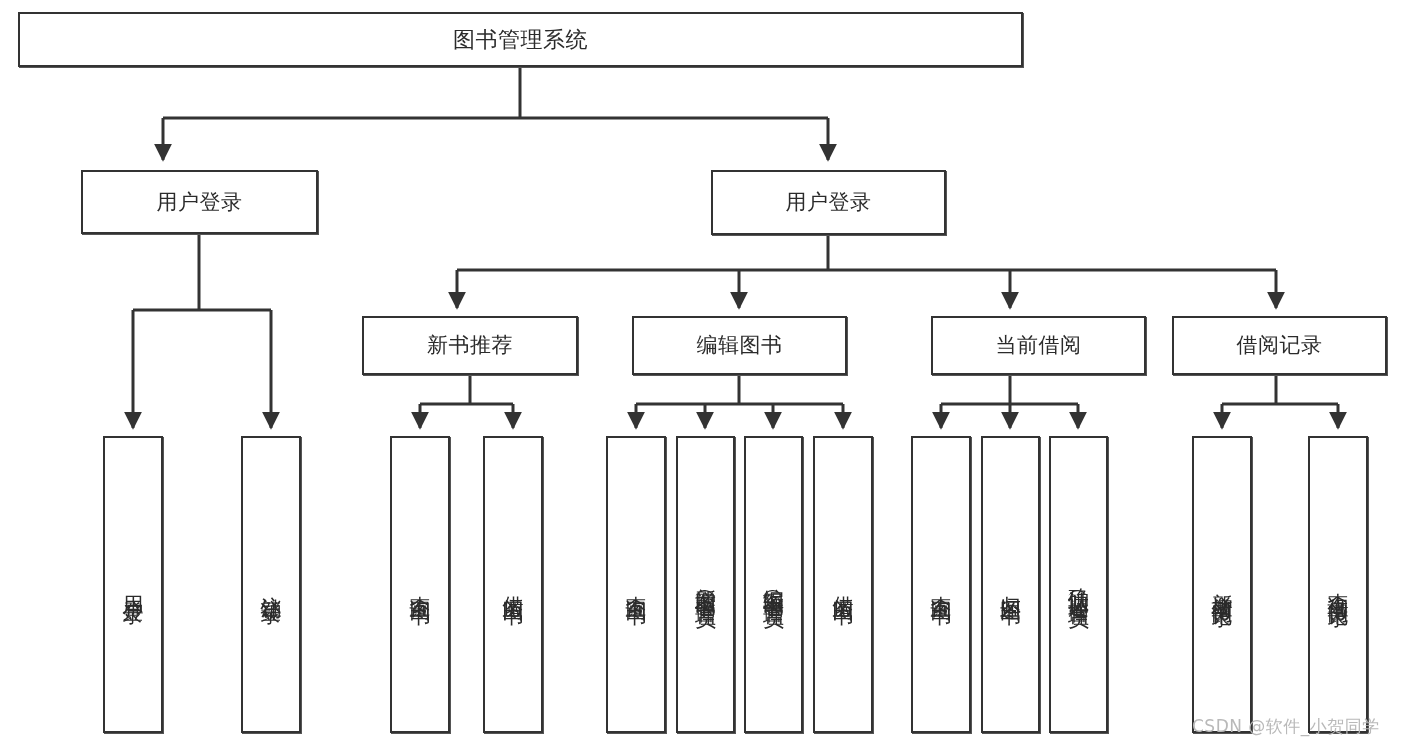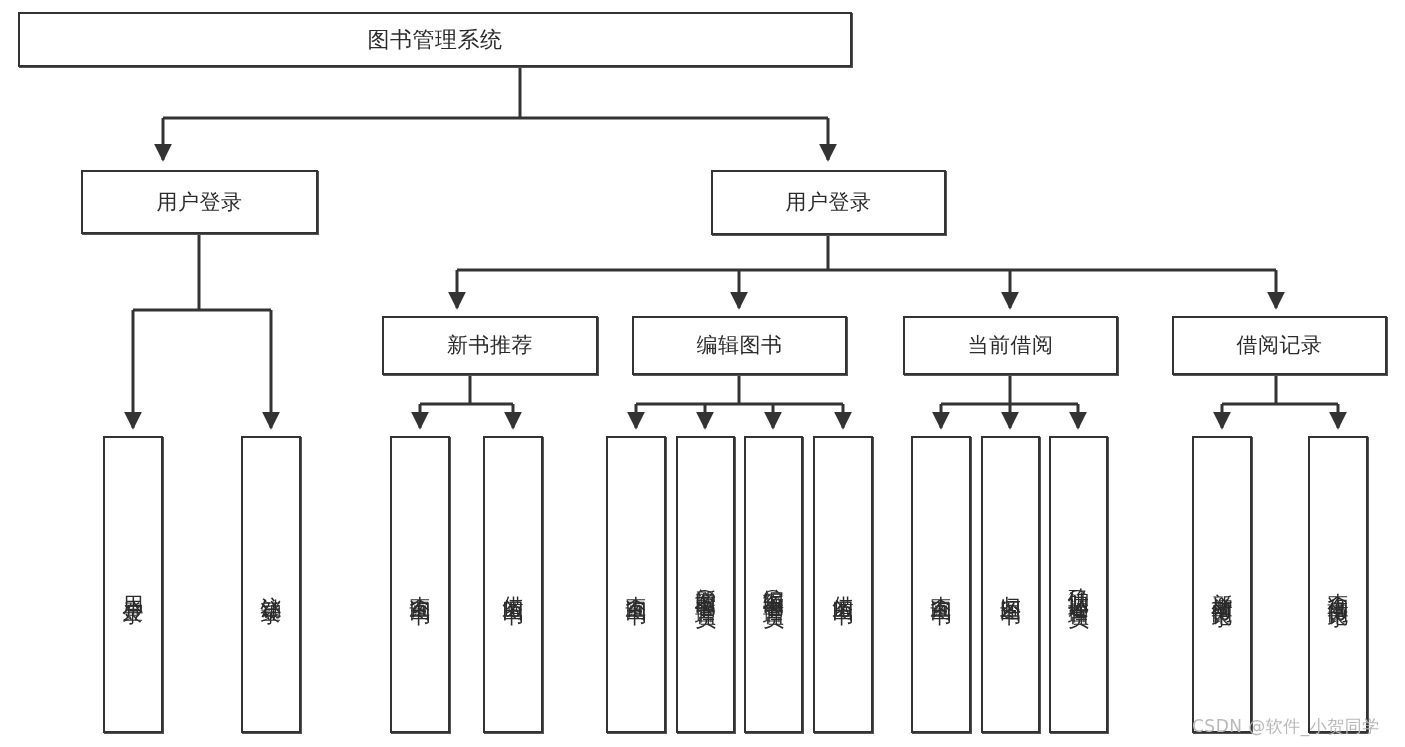--- a/index.html
+++ b/index.html
@@ -112,38 +112,38 @@
       <path d="M 1010 404 L 1010 428" marker-end="url(#arrow)"></path>
       <path d="M 1078 404 L 1078 428" marker-end="url(#arrow)"></path>
 
       <path d="M 1276 375 L 1276 404"></path>
       <path d="M 1222 404 L 1338 404"></path>
       <path d="M 1222 404 L 1222 428" marker-end="url(#arrow)"></path>
       <path d="M 1338 404 L 1338 428" marker-end="url(#arrow)"></path>
     </g>
   </svg>
 
-  <div class="node horiz root" style="left:18px; top:12px; width:834px; height:55px;">
+  <div class="node horiz root" style="left:18px; top:12px; width:1005px; height:55px;">
     <span class="label">图书管理系统</span>
   </div>
 
   <div class="node horiz" style="left:81px; top:170px; width:237px; height:64px;">
     <span class="label">用户登录</span>
   </div>
   <div class="node horiz" style="left:711px; top:170px; width:235px; height:65px;">
     <span class="label">用户登录</span>
   </div>
 
-  <div class="node horiz" style="left:362px; top:316px; width:216px; height:59px;margin-left:20px;">
+  <div class="node horiz" style="left:362px; top:316px; width:216px; height:59px;">
     <span class="label">新书推荐</span>
   </div>
   <div class="node horiz" style="left:632px; top:316px; width:215px; height:59px;">
     <span class="label">编辑图书</span>
   </div>
-  <div class="node horiz" style="left:903px; top:316px; width:215px; height:59px;">
+  <div class="node horiz" style="left:931px; top:316px; width:215px; height:59px;">
     <span class="label">当前借阅</span>
   </div>
   <div class="node horiz" style="left:1172px; top:316px; width:215px; height:59px;">
     <span class="label">借阅记录</span>
   </div>
 
   <div class="node vert" style="left:103px; top:436px; width:60px; height:297px;">
     <span class="label">用户登录</span>
   </div>
   <div class="node vert" style="left:241px; top:436px; width:60px; height:297px;">

